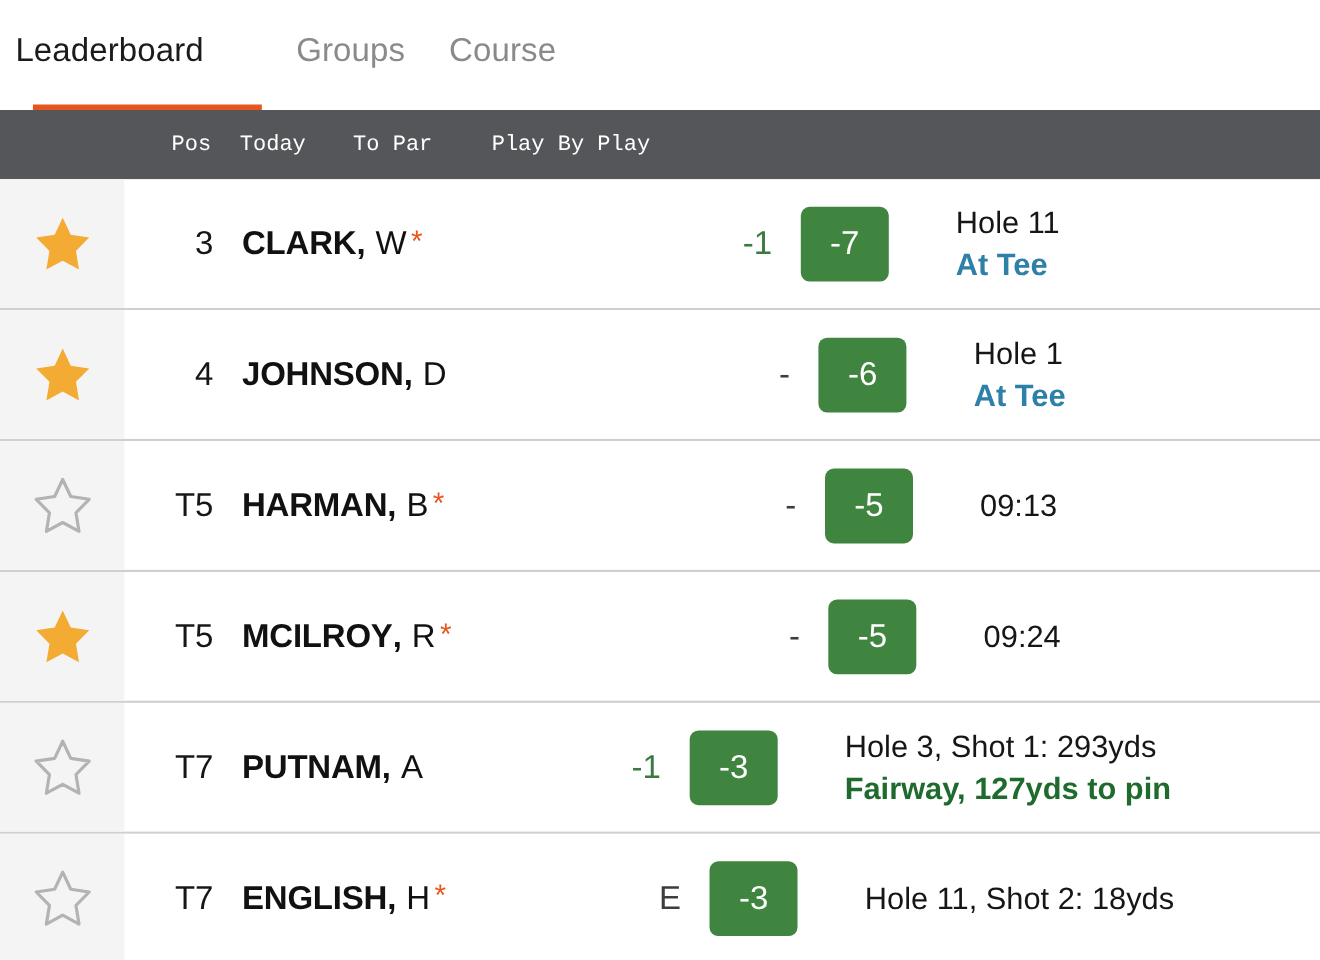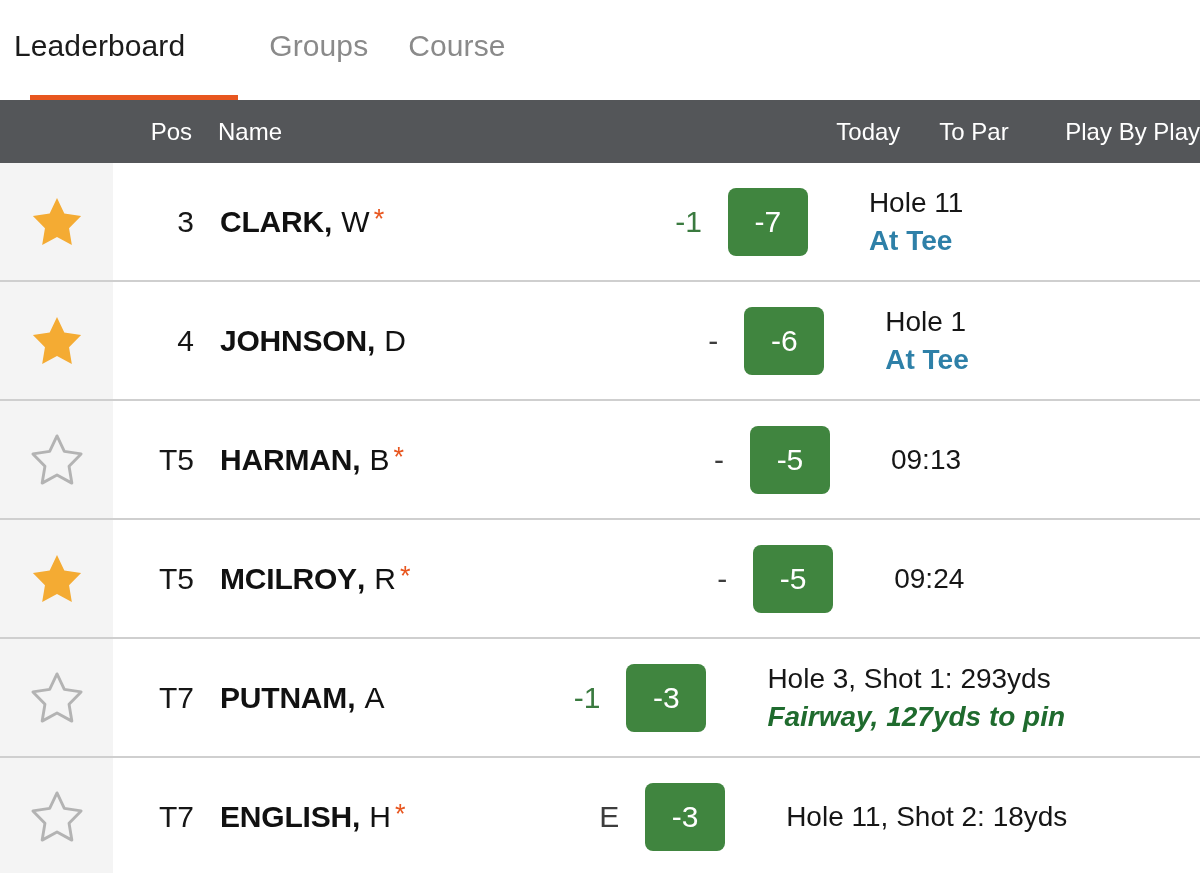--- a/index.html
+++ b/index.html
@@ -41,22 +41,23 @@
 
   
   .table{ width:1200px; }
 
   .thead{
     height:63px;
     background:#545659;
     display:flex;
     align-items:center;
     color:#ffffff;
-    font-size:24px;
+    font-size:20px;
     white-space:nowrap;
+    font-family:Liberation Mono, monospace;
   }
   .th{ line-height:1; }
   .th-star{ width:113px; flex:0 0 113px; }
   .th-pos{ width:105px; flex:0 0 105px; text-align:right; padding-right:26px; }
   .th-name{ flex:1 1 auto; padding-left:0; }
   .th-today{ width:103px; flex:0 0 103px; text-align:left; }
   .th-topar{ width:126px; flex:0 0 126px; text-align:left; }
   .th-pbp{ flex:0 0 auto; }
 
   .row{
@@ -122,40 +123,39 @@
     flex:1 1 auto;
     display:flex; flex-direction:column; justify-content:center;
     padding-left:19px;
     font-size:28px;
     color:#161616;
     white-space:nowrap;
   }
   .pbp-line1{ line-height:1.34; }
   .pbp-line2{ line-height:1.34; font-weight:bold; }
   .pbp-attee{ color:#2e80a8; }
-  .pbp-fairway{ color:#1f6b2e;font-style:italic; }
+  .pbp-fairway{ color:#1f6b2e; }
   .pbp-green{ color:#4a7c2a; }
   .pbp-single{ line-height:1; }
 </style>
 </head>
 <body>
 
 <div class="tabbar">
   <div class="tab tab-leaderboard active">Leaderboard</div>
   <div class="tab tab-groups">Groups</div>
   <div class="tab tab-course">Course</div>
   <div class="tab-underline"></div>
 </div>
 
 <div class="table">
 
   <div class="thead">
     <div class="th th-star"></div>
     <div class="th th-pos">Pos</div>
-    <div class="th th-name">Name</div>
     <div class="th th-today">Today</div>
     <div class="th th-topar">To Par</div>
     <div class="th th-pbp">Play By Play</div>
   </div>
 
   <div id="rows-container">
       <div class="row">
         <div class="cell-star">
           <span>
             <svg class="star-svg" viewBox="0 0 56 55">

